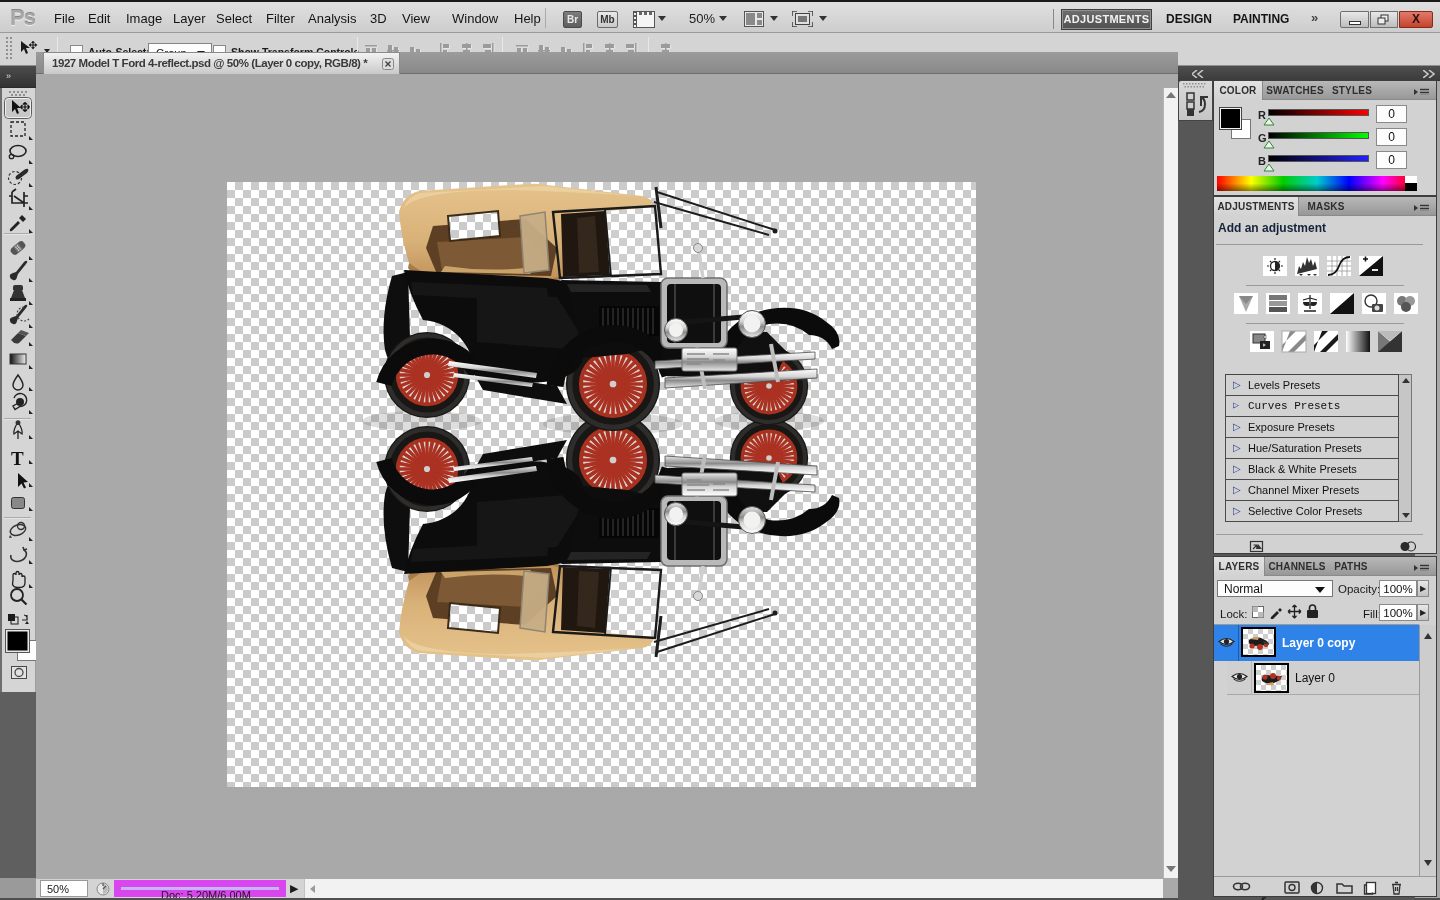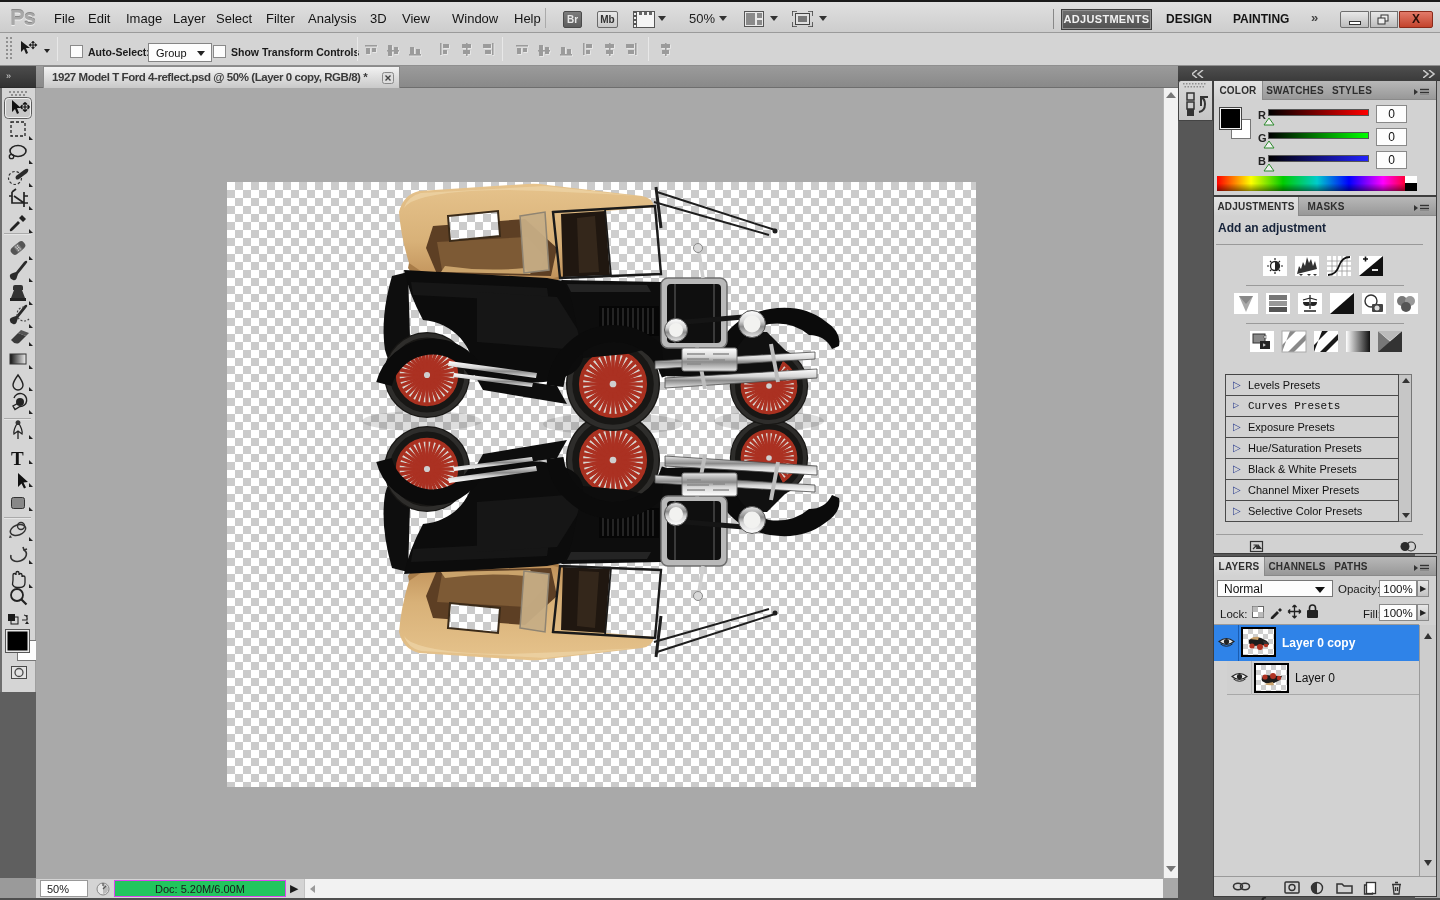--- a/index.html
+++ b/index.html
@@ -10,21 +10,21 @@
 
 #menubar { left:0; top:0; width:1440px; height:33px; background:linear-gradient(#e0e0e0,#cdcdcd); border-top:2px solid #1a1a1a; border-bottom:1px solid #9a9a9a; }
 .menu { position:absolute; top:9px; font-size:13px; color:#141414; }
 #pslogo { position:absolute; left:10px; top:3px; font-size:22px; font-weight:bold; color:#a8a8a8; text-shadow:0 1px 0 #eee, 0 -1px 0 #888; letter-spacing:-1px; }
 
 #optbar { left:0; top:33px; width:1440px; height:33px; background:#d4d4d4; border-bottom:1px solid #8f8f8f; }
 .cb { position:absolute; width:13px; height:13px; background:#fcfcfc; border:1px solid #8a8a8a; top:8px; }
 .optlabel { position:absolute; top:13px; font-size:10.5px; font-weight:bold; color:#1a1a1a; }
 .vsep { position:absolute; top:4px; width:1px; height:24px; background:#a5a5a5; border-right:1px solid #e8e8e8; }
 
-#tabrow { left:36px; top:66px; width:1142px; height:22px; background:linear-gradient(#9b9b9b,#898989); border-bottom:1px solid #6e6e6e; }
+#tabrow { left:36px; top:52px; width:1142px; height:22px; background:linear-gradient(#9b9b9b,#898989); border-bottom:1px solid #6e6e6e; }
 #doctab { position:absolute; left:7px; top:0; width:357px; height:22px; background:linear-gradient(#f2f2f2,#c9c9c9); border:1px solid #8a8a8a; border-bottom:none; font-size:11.5px; font-weight:bold; color:#3a3a3a; line-height:21px; padding-left:8px; letter-spacing:-0.45px; }
 #toolhead { left:0; top:66px; width:36px; height:22px; background:linear-gradient(#4c4c4c,#323232); border-bottom:1px solid #2a2a2a; color:#ddd; font-size:9px; letter-spacing:1px; padding:5px 0 0 6px; }
 
 #toolcol { left:0; top:88px; width:36px; height:812px; background:#5f5f5f; }
 #toolstrip { position:absolute; left:0; top:0; width:36px; height:604px; background:#d5d5d5; border-right:1px solid #9f9f9f; border-left:2px solid #6e6e6e; }
 .tsep { position:absolute; left:4px; width:27px; height:1px; background:#aaa; box-shadow:0 1px 0 #e5e5e5; }
 
 #canvas { left:36px; top:88px; width:1127px; height:790px; background:#a9a9a9; overflow:hidden; }
 #page { position:absolute; left:191px; top:94px; width:749px; height:605px;
   background:
@@ -448,21 +448,21 @@
   <div class="abs" style="left:2px;top:4px;width:0;height:0;border-left:5px solid transparent;border-right:5px solid transparent;border-bottom:6px solid #777;"></div>
   <div class="abs" style="left:2px;top:778px;width:0;height:0;border-left:5px solid transparent;border-right:5px solid transparent;border-top:6px solid #777;"></div>
 </div>
 <div class="abs" id="statusbar">
   <div class="abs" style="left:4px;top:1px;width:48px;height:17px;background:#fff;border:1px solid #999;padding:2px 0 0 6px;">50%</div>
   <svg class="ico" style="left:60px;top:3px" width="14" height="14">
       <circle cx="7" cy="7" r="6" fill="#e8e8e8" stroke="#888"></circle>
       <path d="M7,2 a5,5 0 0 1 0,10 z" fill="#bbb"></path>
       <path d="M7,1 v3 M7,7 l3,-3" stroke="#555" stroke-width="1.2" fill="none"></path>
     </svg>
-  <div class="abs" style="left:78px;top:1px;width:172px;height:17px;background:#22c55e;border:1px solid #d946ef;padding:2px 8px 0 40px;">Doc: 5.20M/6.00M</div>
+  <div class="abs" style="left:78px;top:1px;width:172px;height:17px;background:#c4b5fd;border:7px solid #d946ef;padding:2px 8px 0 40px;">Doc: 5.20M/6.00M</div>
   <div class="abs" style="left:254px;top:3px;font-size:11px;">▶</div>
   <div class="abs" style="left:268px;top:0;width:859px;height:19px;background:#f2f2f2;border-left:1px solid #c2c2c2;">
     <div class="abs" style="left:5px;top:6px;width:0;height:0;border-top:4px solid transparent;border-bottom:4px solid transparent;border-right:5px solid #9a9a9a;"></div>
   </div>
 </div>
 <div class="abs" id="blcorner"></div>
 <div class="abs" id="botline"></div>
 
 <div class="abs" id="dock">
   <div id="dockhead">

